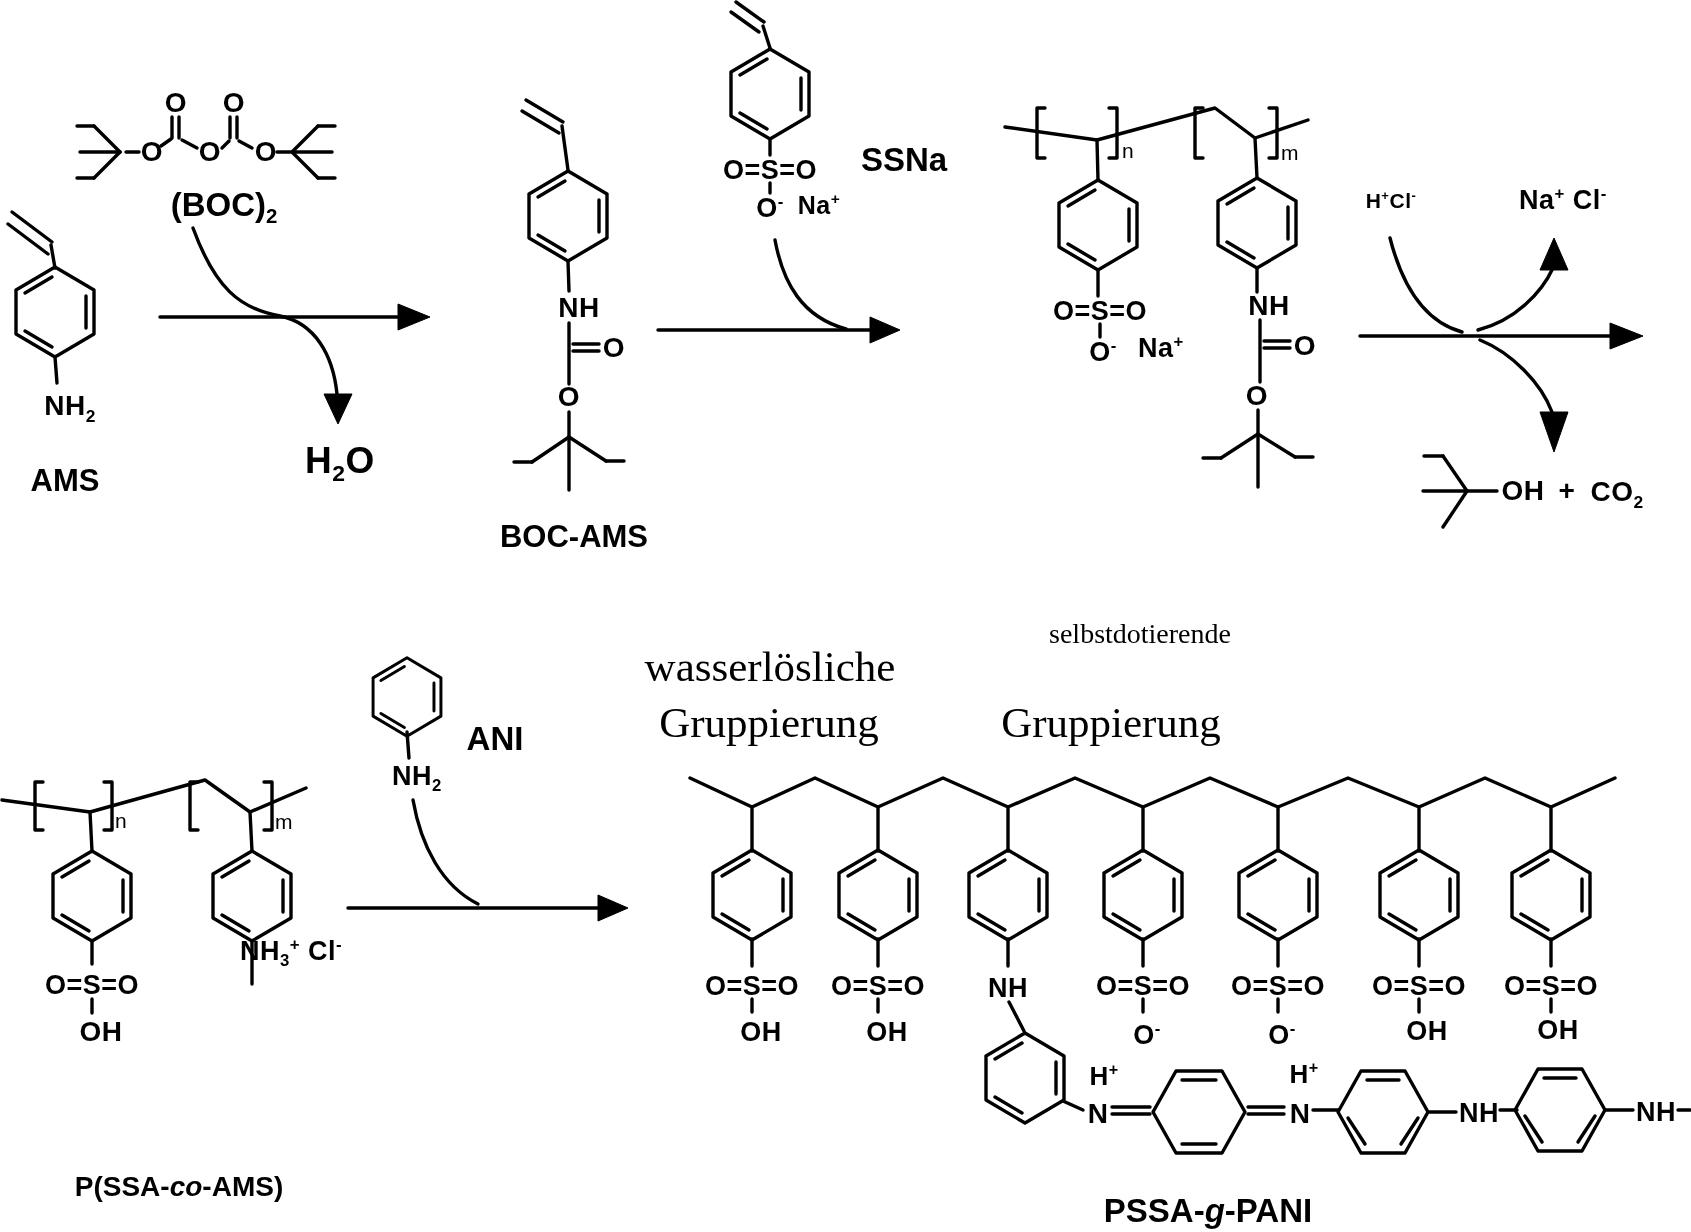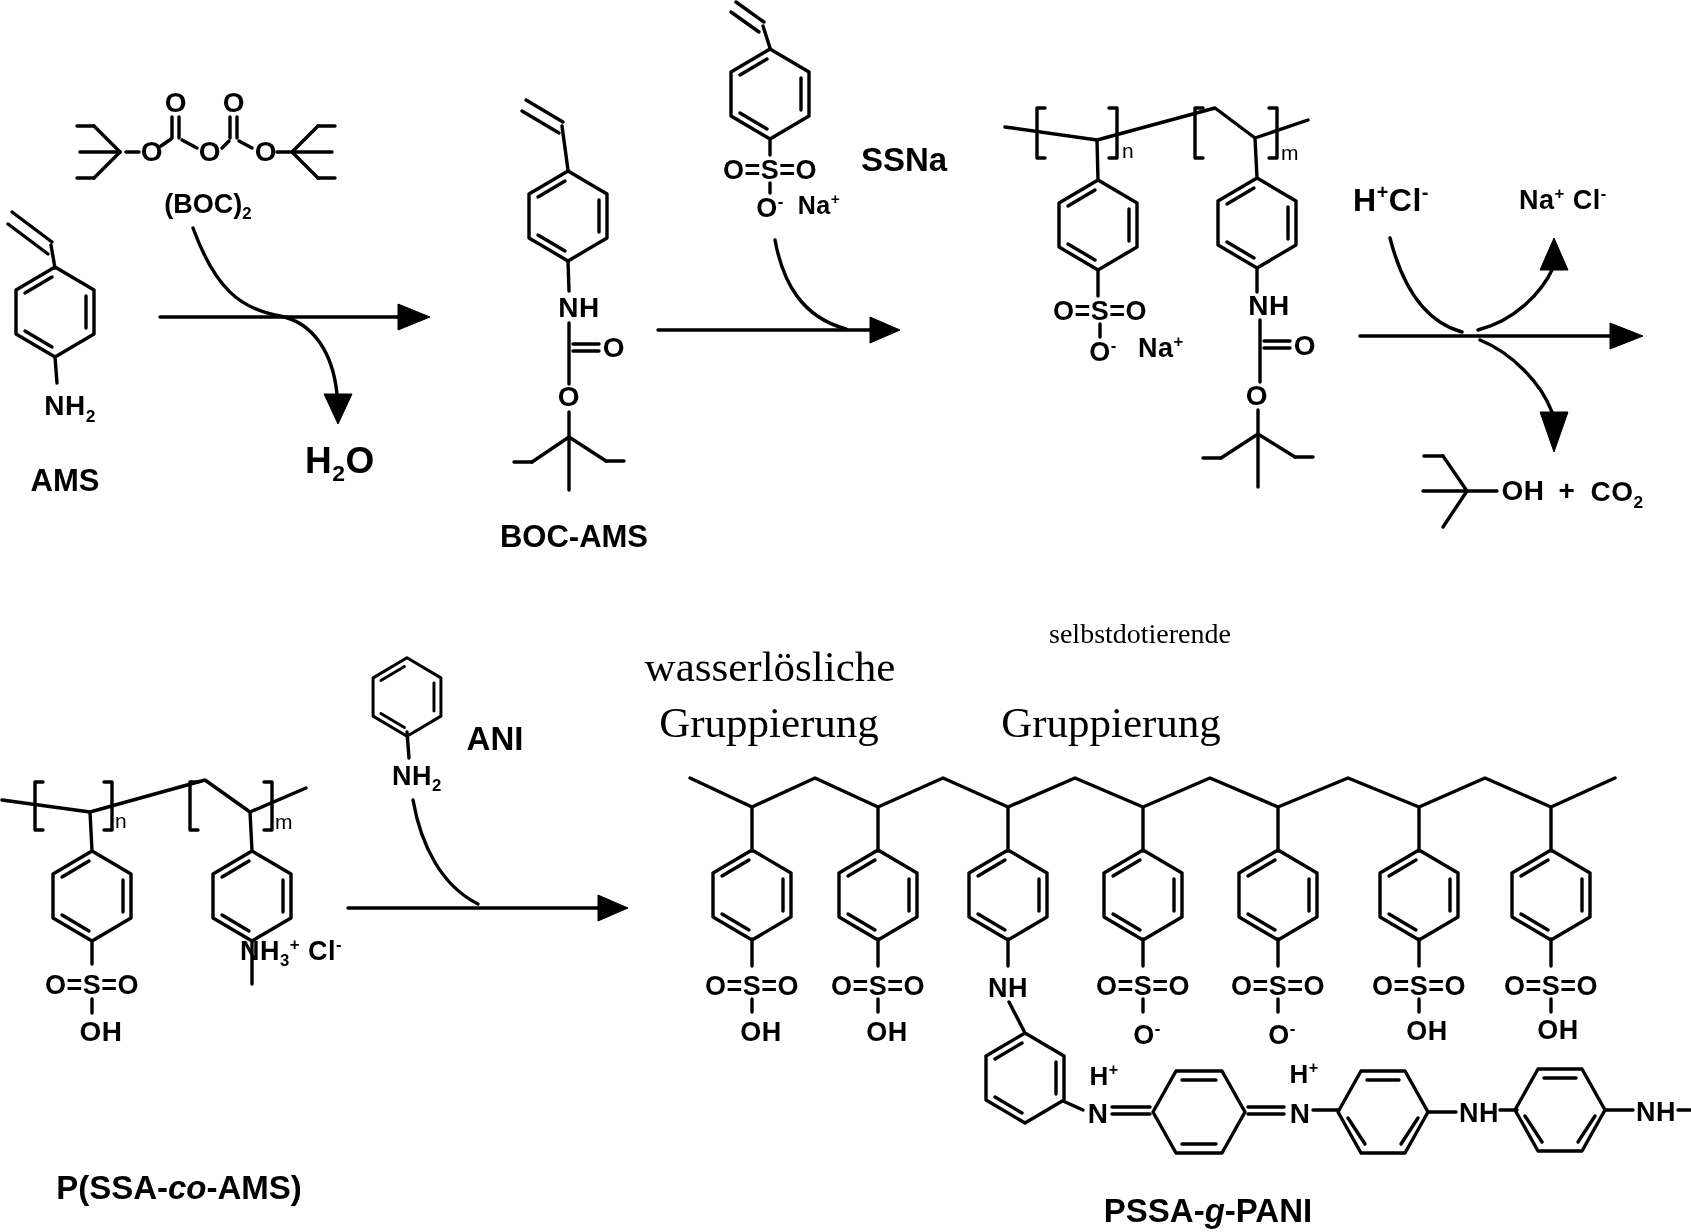--- a/index.html
+++ b/index.html
@@ -230,21 +230,21 @@
 </svg>
 
 <span class="lb" style="left:70px;top:406px;font-size:28px">NH<sub>2</sub></span>
 <span class="lb nm" style="left:65px;top:480px;font-size:31px">AMS</span>
 
 <span class="lb" style="left:176px;top:103px;font-size:28px">O</span>
 <span class="lb" style="left:152px;top:152px;font-size:28px">O</span>
 <span class="lb" style="left:210px;top:152px;font-size:28px">O</span>
 <span class="lb" style="left:234px;top:103px;font-size:28px">O</span>
 <span class="lb" style="left:266px;top:152px;font-size:28px">O</span>
-<span class="lb nm" style="left:208px;top:204px;font-size:27px">(BOC)<sub>2</sub></span>
+<span class="lb nm" style="left:224px;top:204px;font-size:33px">(BOC)<sub>2</sub></span>
 
 <span class="lb" style="left:340px;top:460px;font-size:37px">H<sub>2</sub>O</span>
 
 <span class="lb" style="left:579px;top:308px;font-size:28px">NH</span>
 <span class="lb" style="left:614px;top:348px;font-size:28px">O</span>
 <span class="lb" style="left:569px;top:397px;font-size:28px">O</span>
 <span class="lb nm" style="left:574px;top:536px;font-size:31px">BOC-AMS</span>
 
 <span class="lb" style="left:770px;top:170px;font-size:27px">O=S=O</span>
 <span class="lb" style="left:770px;top:208px;font-size:27px">O<sup>-</sup></span>
@@ -253,32 +253,32 @@
 
 <span class="lb sm" style="left:1128px;top:150px;font-size:21px">n</span>
 <span class="lb sm" style="left:1290px;top:152px;font-size:21px">m</span>
 <span class="lb" style="left:1100px;top:311px;font-size:27px">O=S=O</span>
 <span class="lb" style="left:1103px;top:352px;font-size:27px">O<sup>-</sup></span>
 <span class="lb" style="left:1161px;top:348px;font-size:27px">Na<sup>+</sup></span>
 <span class="lb" style="left:1269px;top:306px;font-size:28px">NH</span>
 <span class="lb" style="left:1305px;top:346px;font-size:28px">O</span>
 <span class="lb" style="left:1257px;top:396px;font-size:28px">O</span>
 
-<span class="lb" style="left:1391px;top:200px;font-size:32px">H<sup>+</sup>Cl<sup>-</sup></span>
+<span class="lb" style="left:1391px;top:200px;font-size:21px">H<sup>+</sup>Cl<sup>-</sup></span>
 <span class="lb" style="left:1563px;top:200px;font-size:27px">Na<sup>+</sup> Cl<sup>-</sup></span>
 <span class="lb" style="left:1523px;top:491px;font-size:28px">OH</span>
 <span class="lb" style="left:1567px;top:491px;font-size:28px">+</span>
 <span class="lb" style="left:1617px;top:492px;font-size:28px">CO<sub>2</sub></span>
 
 <span class="lb sm" style="left:121px;top:820px;font-size:21px">n</span>
 <span class="lb sm" style="left:284px;top:821px;font-size:21px">m</span>
 <span class="lb" style="left:92px;top:985px;font-size:27px">O=S=O</span>
 <span class="lb" style="left:101px;top:1032px;font-size:28px">OH</span>
 <span class="lb" style="left:291px;top:951px;font-size:27px">NH<sub>3</sub><sup>+</sup> Cl<sup>-</sup></span>
-<span class="lb nm" style="left:179px;top:1187px;font-size:33px">P(SSA-<i>co</i>-AMS)</span>
+<span class="lb nm" style="left:179px;top:1187px;font-size:28px">P(SSA-<i>co</i>-AMS)</span>
 
 <span class="lb" style="left:417px;top:776px;font-size:27px">NH<sub>2</sub></span>
 <span class="lb nm" style="left:495px;top:738px;font-size:33px">ANI</span>
 
 <span class="de" style="left:770px;top:666px;font-size:43px">wasserlösliche</span>
 <span class="de" style="left:769px;top:722px;font-size:43px">Gruppierung</span>
 <span class="de" style="left:1140px;top:634px;font-size:28px">selbstdotierende</span>
 <span class="de" style="left:1111px;top:722px;font-size:43px">Gruppierung</span>
 
 <span class="lb" style="left:752px;top:986px;font-size:27px">O=S=O</span>

